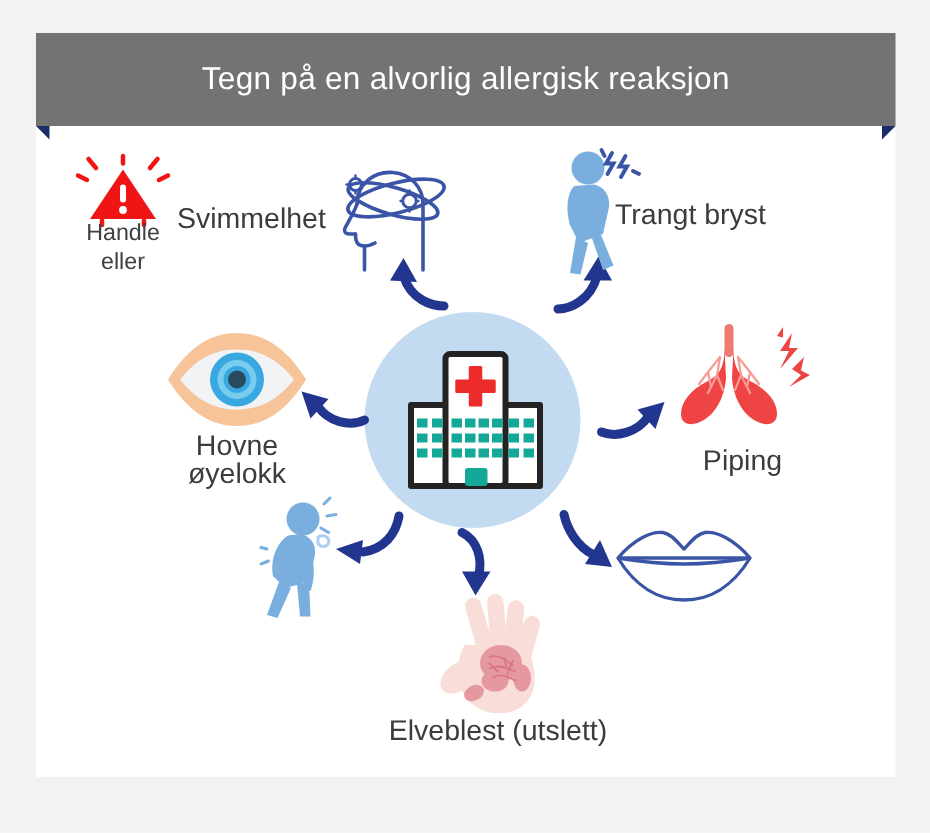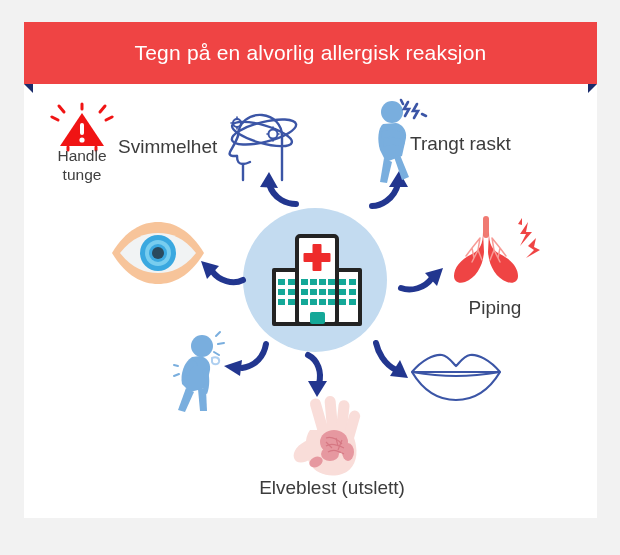--- a/index.html
+++ b/index.html
@@ -19,21 +19,21 @@
     height: 555px;
   }
 
   
   .banner {
     position: absolute;
     left: 24px;
     top: 22px;
     width: 573px;
     height: 62px;
-    background: #ef4444;
+    background: #737373;
     z-index: 5;
   }
   .banner-title {
     position: absolute;
     left: 0;
     top: 0;
     width: 100%;
     height: 62px;
     line-height: 62px;
     text-align: center;
@@ -232,21 +232,21 @@
         <line x1="30" y1="5" x2="30" y2="0"></line>
         <line x1="16" y1="43" x2="16" y2="46"></line>
         <line x1="44" y1="43" x2="44" y2="46"></line>
       </g>
       <path d="M30 9 L 52 42 L 8 42 Z" fill="#f01414"></path>
       <rect x="28" y="19" width="4" height="12" rx="2" fill="#ffffff"></rect>
       <circle cx="30" cy="36" r="2.6" fill="#ffffff"></circle>
     </svg>
   </div>
   <div class="label label-alert" style="left:42px; top:146px; width:80px;">Handle</div>
-  <div class="label label-alert" style="left:42px; top:165px; width:80px;">tunge</div>
+  <div class="label label-alert" style="left:42px; top:165px; width:80px;">eller</div>
 
   <div class="node" style="left:212px; top:106px;">
     <svg width="86" height="78" viewBox="0 0 86 78">
       <g fill="none" stroke="#3b55a6" stroke-width="2.4" stroke-linecap="round" stroke-linejoin="round">
 
         <path d="M26 30 C 26 16, 38 8, 50 9 C 62 10, 70 19, 70 30 L 70 74"></path>
         <path d="M26 30 C 24 36, 20 42, 18 46 C 17 48, 18 50, 21 50 L 25 50"></path>
         <path d="M25 50 C 25 55, 26 58, 31 58 C 34 58, 36 57, 38 56"></path>
         <path d="M31 58 L 31 74"></path>
 
@@ -288,21 +288,21 @@
       </g>
 
       <g stroke="#3b55a6" stroke-width="2.6" stroke-linecap="round" fill="none">
         <path d="M36 4 L 32 11 L 37 11 L 33 18"></path>
         <path d="M45 6 L 41 13 L 46 13 L 42 20"></path>
         <line x1="29" y1="2" x2="31" y2="6"></line>
         <line x1="50" y1="16" x2="54" y2="18"></line>
       </g>
     </svg>
   </div>
-  <div class="label" style="left:410px; top:134px; width:130px; text-align:left;">Trangt raskt</div>
+  <div class="label" style="left:410px; top:134px; width:130px; text-align:left;">Trangt bryst</div>
 
   <div class="node" style="left:450px; top:216px;">
     <svg width="92" height="72" viewBox="0 0 92 72">
 
       <rect x="33" y="0" width="6" height="22" rx="3" fill="#f07a72"></rect>
 
       <path d="M33 16 C 33 28, 30 34, 22 38 C 10 44, 4 52, 4 60 C 4 66, 9 68, 15 66 C 26 62, 33 50, 34 36 Z" fill="#ef4444"></path>
 
       <path d="M39 16 C 39 28, 42 34, 50 38 C 62 44, 68 52, 68 60 C 68 66, 63 68, 57 66 C 46 62, 39 50, 38 36 Z" fill="#ef4444"></path>
 
@@ -393,14 +393,16 @@
       <path d="M2 31 C 16 8, 32 0, 48 0 C 64 0, 80 8, 94 31 C 80 54, 64 62, 48 62 C 32 62, 16 54, 2 31 Z" fill="#f7c49a"></path>
 
       <path d="M10 31 C 22 16, 34 11, 48 11 C 62 11, 74 16, 86 31 C 74 46, 62 51, 48 51 C 34 51, 22 46, 10 31 Z" fill="#f1f3f4"></path>
 
       <circle cx="48" cy="31" r="18" fill="#3aa8e0"></circle>
       <circle cx="48" cy="31" r="13" fill="#78cdef"></circle>
       <circle cx="48" cy="31" r="9" fill="#3aa8e0"></circle>
       <circle cx="48" cy="31" r="6" fill="#2a4a5e"></circle>
     </svg>
   </div>
+  <div class="label" style="left:104px; top:288px; width:108px;">Hovne
+øyelokk</div>
 
 </div>
 
 </body></html>

